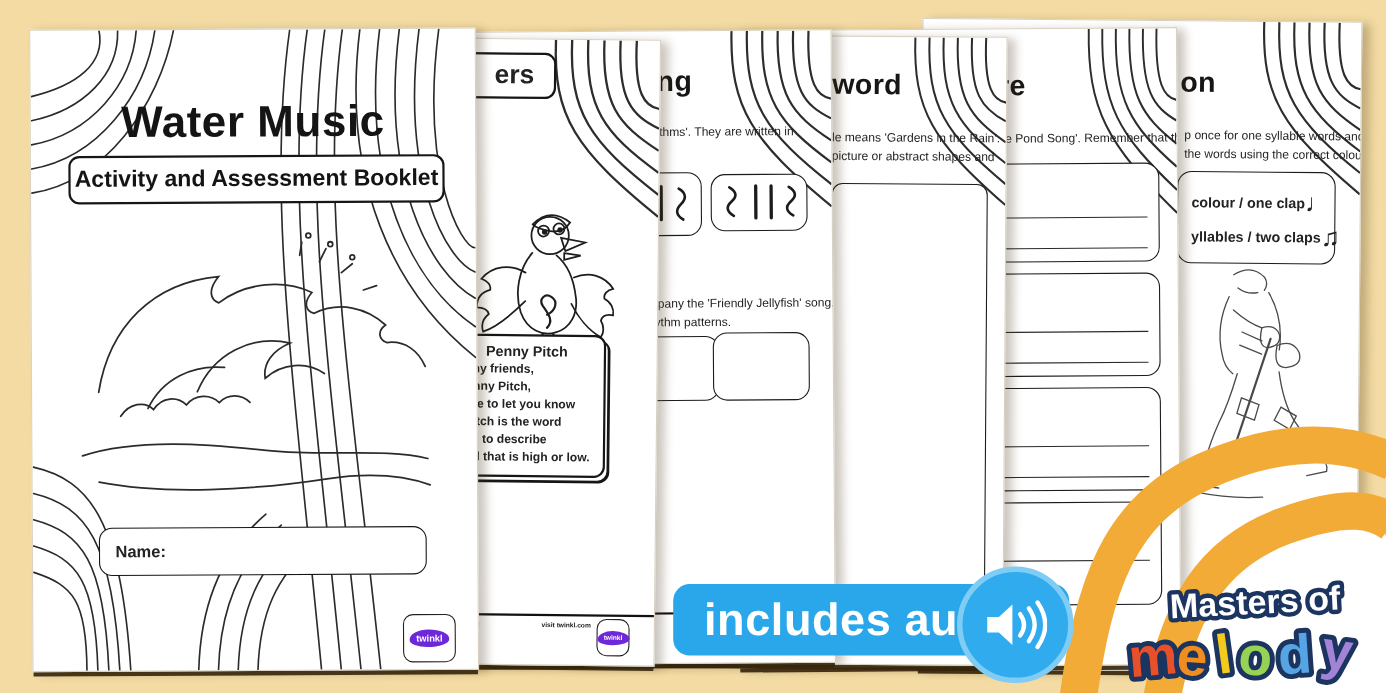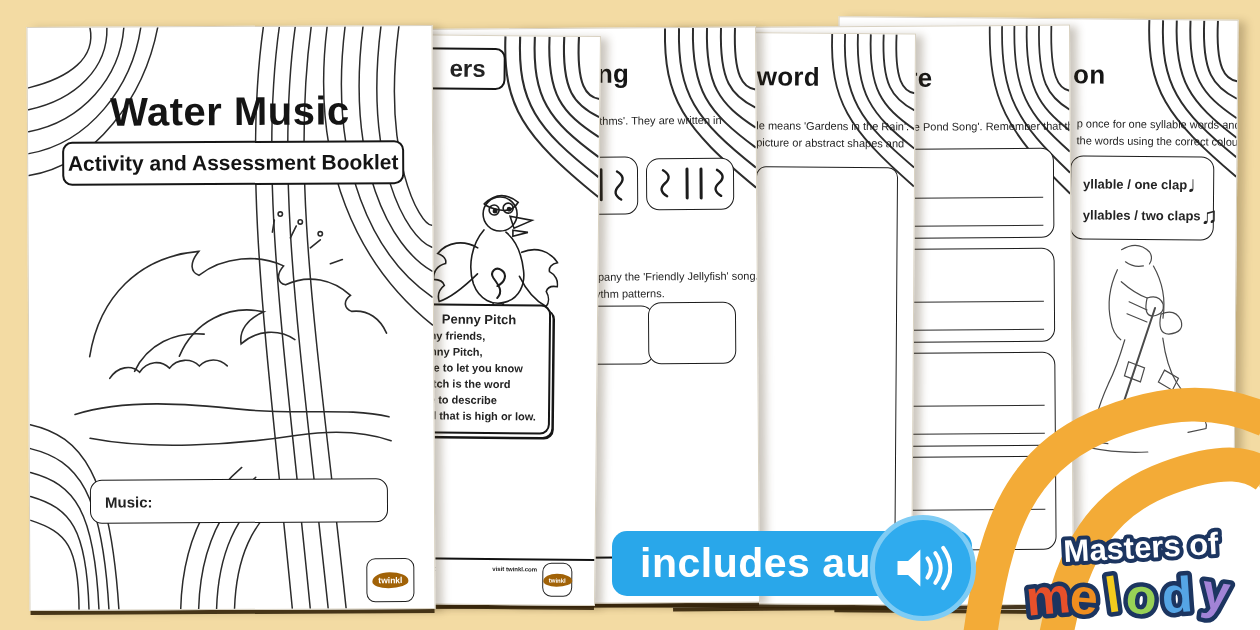--- a/index.html
+++ b/index.html
@@ -10,21 +10,21 @@
   .deco{position:absolute;inset:0;width:100%;height:100%;pointer-events:none;}
   .pc{position:absolute;z-index:2;}
   .ptitle{font-weight:bold;font-size:26px;color:#161616;letter-spacing:.3px;}
   .wtext{font-size:11px;color:#1f1f1f;line-height:1.55;white-space:nowrap;}
   .outbox{border:2px solid #161616;border-radius:10px;background:#fff;}
   .thinbox{border:1.7px solid #1c1c1c;border-radius:13px;background:#fff;}
   .cover-title{font-size:40px;font-weight:800;color:#141414;text-align:center;letter-spacing:.5px;}
   .subtitle-box{display:flex;align-items:center;justify-content:center;font-size:21px;font-weight:bold;color:#141414;}
   .namebox{display:flex;align-items:center;padding-left:14px;font-size:15px;font-weight:bold;}
   .twinkl{border:1.6px solid #222;border-radius:9px;background:#fff;display:flex;align-items:center;justify-content:center;}
-  .twinkl .blob{background:#a16207;color:#fff;font-weight:bold;border-radius:48% 52% 55% 45%/60% 55% 45% 40%;
+  .twinkl .blob{background:#6d28d9;color:#fff;font-weight:bold;border-radius:48% 52% 55% 45%/60% 55% 45% 40%;
                 padding:4px 6px 3px;line-height:1;}
   .titlebox-frag{border:2px solid #161616;border-radius:10px;background:#fff;display:flex;align-items:center;
                  justify-content:flex-end;padding-right:18px;font-size:24px;font-weight:bold;}
   .speechbox{border:2px solid #161616;border-radius:10px;background:#fff;
              box-shadow:3px 4px 0 -1.5px #fff,4px 5px 0 0 #161616;padding:6px 8px 6px 8px;}
   .speechbox .sp-title{font-weight:bold;font-size:13px;text-align:center;margin-bottom:2px;}
   .speechbox .sp-line{font-size:11px;font-weight:600;line-height:1.45;white-space:nowrap;}
   .footer{position:absolute;left:0;right:0;border-top:2px solid #111;z-index:2;}
   .tiny{font-size:6px;color:#222;position:absolute;white-space:nowrap;}
   .ansline{border-bottom:1.4px solid #2a2a2a;position:absolute;left:10px;right:10px;}
@@ -62,21 +62,21 @@
     <svg class="deco" style="left:300px;top:0;width:98px;height:195px;" viewBox="0 0 100 200" preserveAspectRatio="none">
         <use href="#cw"></use>
       </svg>
     <div class="pc ptitle" style="left:234px;top:40px;">on</div>
     <div class="pc wtext" style="left:238px;top:96px;">
       <div>p once for one syllable words and</div>
       <div>the words using the correct colour</div>
     </div>
     <div class="pc thinbox" style="left:232px;top:136px;width:144px;height:84px;padding:8px 12px;box-sizing:border-box;">
       <div class="legendrow" style="margin-top:6px;">
-        <span>yllable / one clap</span>
+        <span>colour / one clap</span>
         <span class="note">♩</span>
       </div>
       <div class="legendrow" style="margin-top:4px;">
         <span>yllables / two claps</span>
         <span class="note">♫</span>
       </div>
     </div>
     <svg class="pc" style="left:232px;top:222px;width:150px;height:262px;" viewBox="0 0 150 262" fill="none" stroke="#4a4a4a" stroke-width="1.2" stroke-linecap="round">
       <path d="M52,8 q16,-10 28,2 q4,6 0,12"></path>
         <path d="M56,20 q8,6 18,4"></path>
@@ -247,21 +247,21 @@
         <circle cx="272" cy="196" r="2.2"></circle>
           <circle cx="292" cy="208" r="2.2"></circle>
           <circle cx="252" cy="188" r="2.2"></circle>
       </g>
     </svg>
     <div class="pc cover-title" style="left:0;right:0;top:62px;">Water Music</div>
     <div class="pc outbox subtitle-box" style="left:34px;top:114px;width:338px;height:40px;">
       <span>Activity and Assessment Booklet</span>
     </div>
     <div class="pc outbox namebox" style="left:60px;top:452px;width:282px;height:42px;border-radius:12px;border-width:1.7px;">
-      <span>Music:</span>
+      <span>Name:</span>
     </div>
     <div class="pc twinkl" style="left:336px;top:532px;width:46px;height:42px;">
       <span class="blob" style="font-size:8.5px;">twinkl</span>
     </div>
   </div>
 
   <svg class="ribbons" viewBox="0 0 1260 630">
     <path d="M1046,632 C1064,548 1100,500 1168,481 C1226,465 1250,475 1262,490 L1262,632 Z" fill="#ffffff"></path>
     <path d="M1056,636 C1072,552 1102,502 1168,478 C1226,457 1250,464 1266,476" stroke="#f3ab37" stroke-width="34" fill="none"></path>
     <path d="M980,636 C994,534 1016,464 1096,428 C1168,396 1222,400 1266,420" stroke="#f3ab37" stroke-width="34" fill="none"></path>

